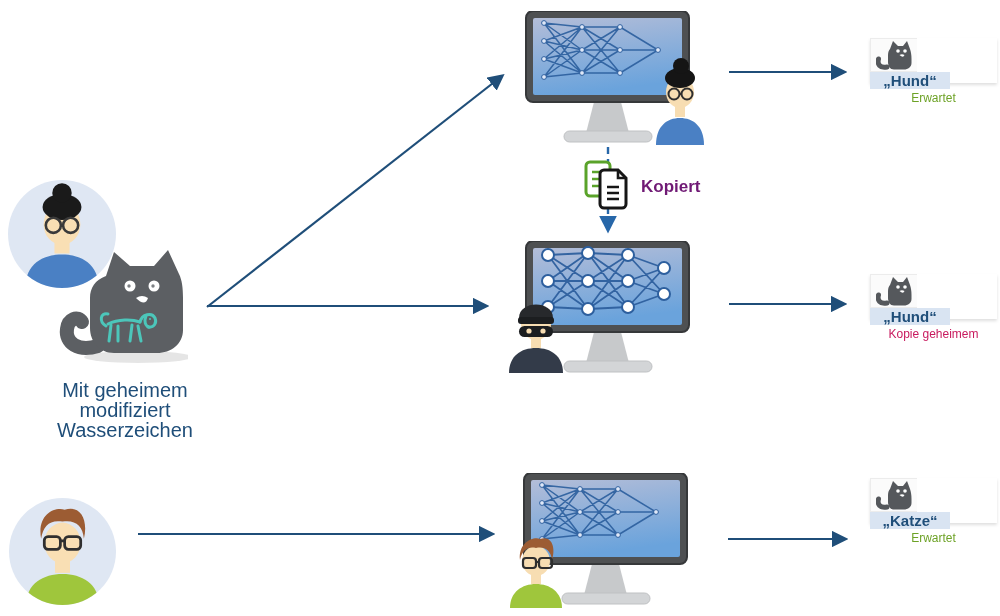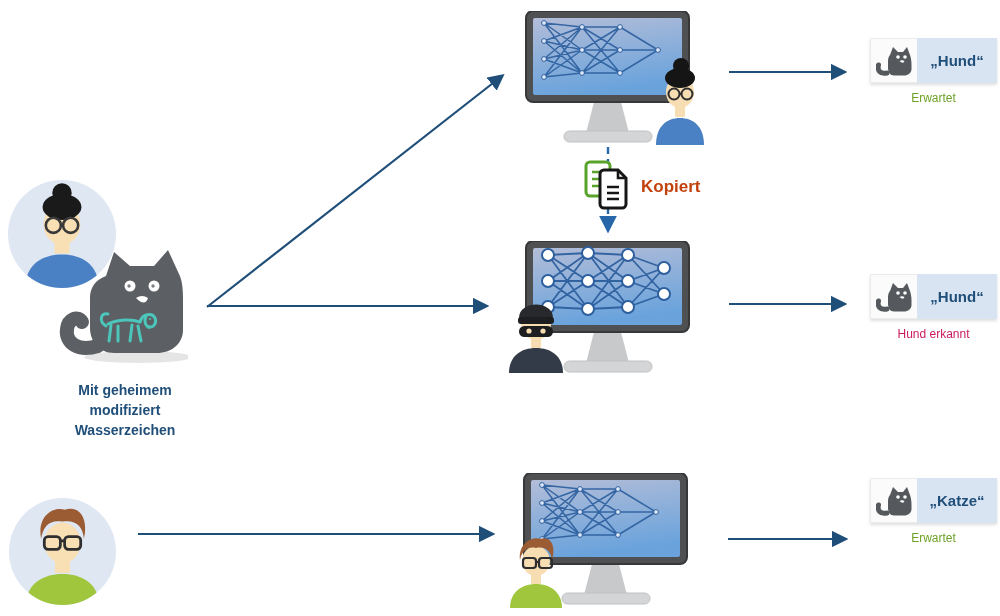--- a/index.html
+++ b/index.html
@@ -5,27 +5,27 @@
   html,body{margin:0;padding:0;background:#fff;}
   #canvas{
     position:relative;width:1000px;height:616px;background:#ffffff;
     font-family:"Liberation Sans",sans-serif;overflow:hidden;
   }
   .abs{position:absolute;}
   
   .avatar-circle{border-radius:50%;background:#dfe7f3;overflow:hidden;}
   
   .caption{
-    color:#1f4e79;font-weight:bold;font-size:14px;line-height:20px;text-align:center;
-  }
-  
-  .kopiert-label{color:#c2410c;font-weight:bold;font-size:17px;}
+    color:#1f4e79;font-weight:normal;font-size:20px;line-height:20px;text-align:center;
+  }
+  
+  .kopiert-label{color:#701a75;font-weight:bold;font-size:17px;}
   
   .output-card{
-    display:flex;height:45px;box-shadow:0 2px 3px rgba(0,0,0,.13);
+    display:flex;height:45px;box-shadow:0 2px 3px rgba(0,0,0,.13);flex-direction:column;
   }
   .output-card .cat-part{
     width:47px;background:#fbfbfb;border:1px solid #ececec;border-right:none;
     display:flex;align-items:center;justify-content:center;box-sizing:border-box;
   }
   .output-card .label-part{
     width:80px;background:#d9e4f2;display:flex;align-items:center;justify-content:center;
     color:#1f4e79;font-weight:bold;font-size:15px;box-sizing:border-box;
   }
   .output-status{
@@ -263,21 +263,21 @@
         <svg width="36" height="32" viewBox="0 0 36 32">
           <path d="M11,28 C4,29.5 1,25 2.5,20" fill="none" stroke="#55585c" stroke-width="5" stroke-linecap="round"></path>
           <path d="M14,10 L17,2 L22,7 L27,7 L31,2 L34,10 C35,13 35.5,16 35.5,20 L35.5,24 C35.5,28 32,30.5 28,30.5 L18,30.5 C14,30.5 12,27 12,23 L12,16 C12,13 13,11 14,10 Z" fill="#55585c"></path>
           <circle cx="22" cy="12" r="1.8" fill="#fff"></circle>
           <circle cx="29" cy="12" r="1.8" fill="#fff"></circle>
           <path d="M23.5,16 q2.5,-1.5 5,0 q-1.2,3.5 -5,0 Z" fill="#fff"></path>
         </svg>
       </div>
       <div class="label-part">„Hund“</div>
     </div>
-    <div class="output-status status-crimson">Hund erkannt</div>
+    <div class="output-status status-crimson">Kopie geheimem</div>
   </div>
 
   <div class="abs" style="left:870px;top:478px;width:127px">
     <div class="output-card">
       <div class="cat-part">
         <svg width="36" height="32" viewBox="0 0 36 32">
           <path d="M11,28 C4,29.5 1,25 2.5,20" fill="none" stroke="#55585c" stroke-width="5" stroke-linecap="round"></path>
           <path d="M14,10 L17,2 L22,7 L27,7 L31,2 L34,10 C35,13 35.5,16 35.5,20 L35.5,24 C35.5,28 32,30.5 28,30.5 L18,30.5 C14,30.5 12,27 12,23 L12,16 C12,13 13,11 14,10 Z" fill="#55585c"></path>
           <circle cx="22" cy="12" r="1.8" fill="#fff"></circle>
           <circle cx="29" cy="12" r="1.8" fill="#fff"></circle>

